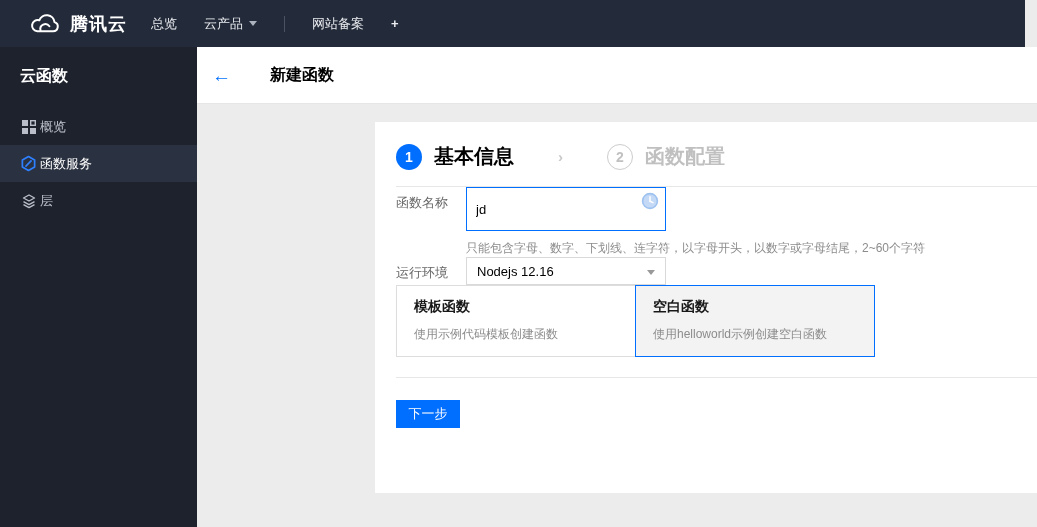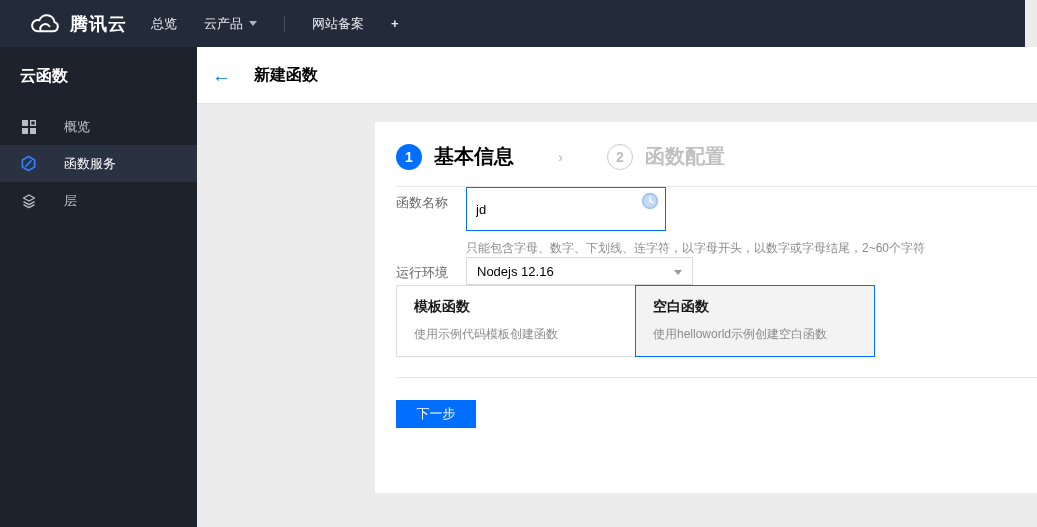--- a/index.html
+++ b/index.html
@@ -12,28 +12,28 @@
   .brand-text { color:#fff; font-size:18px; font-weight:bold; letter-spacing:1px; }
   .topnav { display:flex; align-items:center; margin-left:24px; }
   .topnav .tlink { color:#e9ebef; font-size:13px; margin-right:27px; cursor:pointer; display:flex; align-items:center; gap:6px; }
   .caret-down { width:0; height:0; border-left:4px solid transparent; border-right:4px solid transparent; border-top:5px solid #aeb4bf; display:inline-block; }
   .tdivider { width:1px; height:16px; background:#4a5264; margin-right:27px; }
   .tplus { font-size:17px; font-weight:bold; }
 
   
   .sidebar { position:absolute; top:47px; left:0; bottom:0; width:197px; background:#1e222d; z-index:20; }
   .sidebar-title { color:#ffffff; font-size:16px; font-weight:bold; padding:19px 20px 21px 20px; }
-  .side-item { height:37px; display:flex; align-items:center; padding:0 20px; gap:27px; color:#bfc4cd; font-size:13px; cursor:pointer; }
+  .side-item { height:37px; display:flex; align-items:center; padding:0 20px; gap:3px; color:#bfc4cd; font-size:13px; cursor:pointer; }
   .side-item.active { background:#2a3140; color:#ffffff; }
   .side-icon { width:17px; height:17px; display:flex; align-items:center; justify-content:center; flex:0 0 17px; }
 
   
   .page-header { position:absolute; left:197px; top:47px; right:0; height:57px; background:#ffffff; border-bottom:1px solid #e6e6e6; display:flex; align-items:center; z-index:10; }
   .back-arrow { color:#006eff; font-size:19px; font-weight:bold; margin-left:15px; cursor:pointer; line-height:1; }
-  .page-title { font-size:16px; font-weight:bold; color:#000; margin-left:23px; }
+  .page-title { font-size:16px; font-weight:bold; color:#000; margin-left:39px; }
 
   
   .content { position:absolute; left:197px; top:105px; right:0; bottom:0; background:#ececec; }
   .card { position:absolute; left:178px; top:17px; right:0; height:371px; background:#ffffff; }
 
   .steps { display:flex; align-items:center; height:27px; margin:21px 0 0 21px; }
   .step-circle { width:26px; height:26px; border-radius:50%; display:flex; align-items:center; justify-content:center; font-size:14px; font-weight:bold; }
   .step-circle.active { background:#006eff; color:#fff; }
   .step-circle.pending { background:#fff; color:#c0c0c0; border:1px solid #cccccc; }
   .step-label { font-size:20px; font-weight:bold; margin-left:12px; }
@@ -47,31 +47,31 @@
 
   .form { margin-left:21px; }
   .form-row { display:flex; }
   .form-label { width:70px; flex:0 0 70px; padding-top:7px; font-size:13px; color:#666; }
 
   .input-wrap { position:relative; width:200px; }
   .name-input { width:200px; height:44px; border:1px solid #006eff; outline:none; padding:0 30px 0 9px; font-size:13px; color:#000; font-family:inherit; }
   .input-status-icon { position:absolute; right:7px; top:5px; width:18px; height:18px; }
   .hint { font-size:12px; color:#8c8c8c; margin-top:9px; white-space:nowrap; }
 
-  .select { position:relative; width:227px; height:28px; border:1px solid #d9d9d9; background:#fff; display:flex; align-items:center; padding:0 10px; font-size:13px; color:#000; cursor:pointer; }
+  .select { position:relative; width:200px; height:28px; border:1px solid #d9d9d9; background:#fff; display:flex; align-items:center; padding:0 10px; font-size:13px; color:#000; cursor:pointer; }
   .select .caret-down { position:absolute; right:10px; top:12px; border-top-color:#999; }
 
   .method-cards { display:flex; }
   .method-card { width:240px; height:72px; border:1px solid #dddddd; background:#fff; padding:12px 17px; cursor:pointer; }
   .method-card + .method-card { margin-left:-1px; }
   .method-card.selected { background:#f3f3f3; border:1px solid #006eff; position:relative; z-index:2; }
   .method-title { font-size:14px; font-weight:bold; color:#181818; }
   .method-desc { font-size:12px; color:#8c8c8c; margin-top:10px; }
 
-  .next-btn { display:block; margin:22px 0 0 21px; width:80px; height:28px; background:#006eff; color:#ffffff; border:none; font-size:13px; font-family:inherit; cursor:pointer; }
+  .next-btn { display:block; margin:22px 0 0 21px; width:64px; height:28px; background:#006eff; color:#ffffff; border:none; font-size:13px; font-family:inherit; cursor:pointer; }
 </style>
 </head>
 <body>
 
 <header class="topbar">
   <div class="brand">
     <span class="side-icon" style="width:34px;height:24px;flex:0 0 34px;">
       <svg width="34" height="24" viewBox="0 0 44 30">
         <path d="M33.5 24.5 H13.5 a7.3 7.3 0 1 1 2.4 -14.3 A10.2 10.2 0 0 1 35.6 12.6 a6.1 6.1 0 0 1 -2.1 11.9 z" fill="none" stroke="#ffffff" stroke-width="2.6" stroke-linejoin="round" stroke-linecap="round"></path>
         <path d="M17.5 23.5 a6.5 6.5 0 0 1 11.5 -5.6" fill="none" stroke="#ffffff" stroke-width="2.6" stroke-linecap="round"></path>

